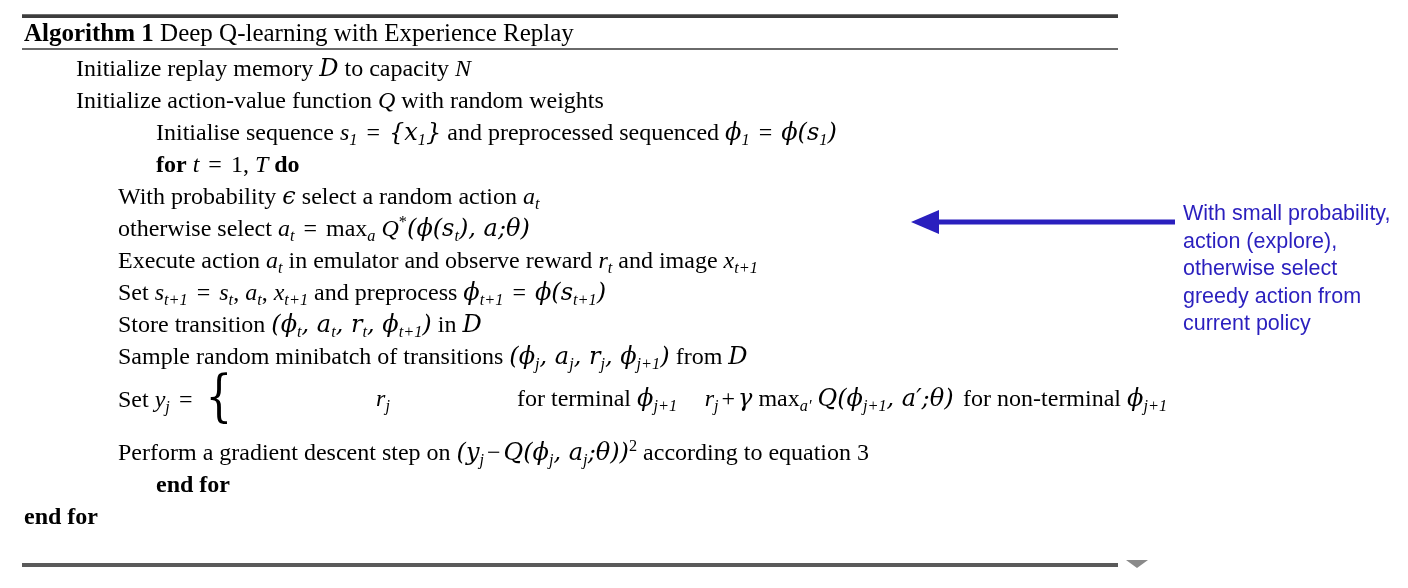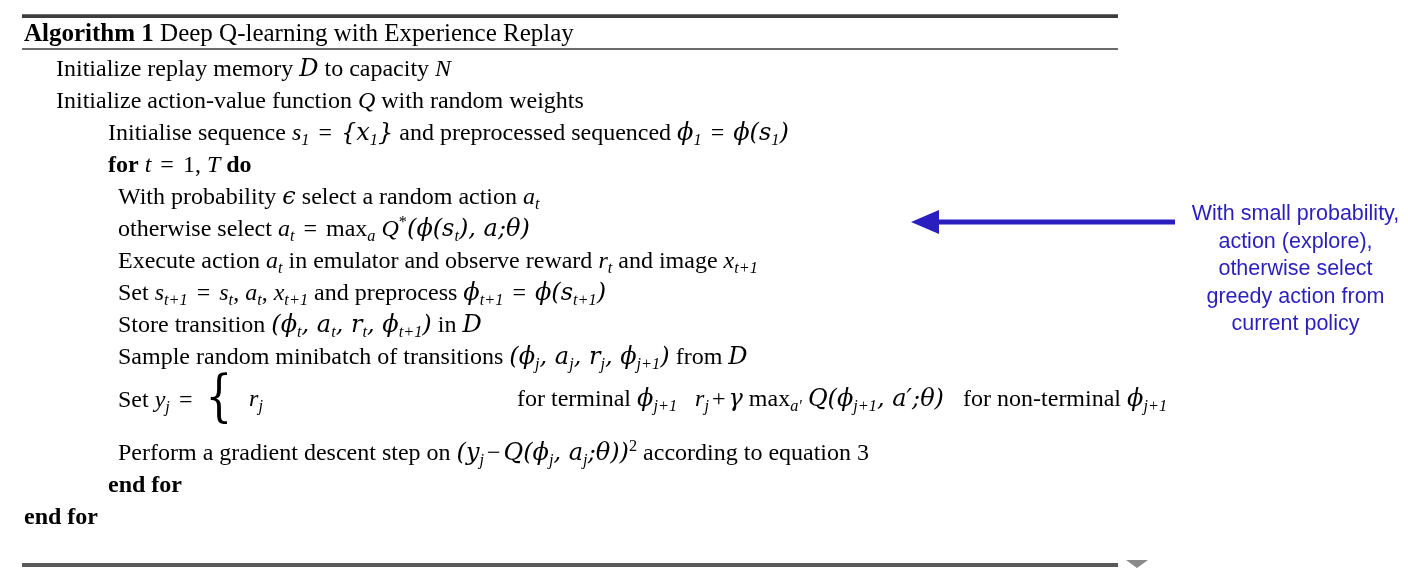--- a/index.html
+++ b/index.html
@@ -78,22 +78,22 @@
     top: 52px;
     width: 1120px;
     font-size: 24px;
     line-height: 32px;
   }
   .line {
     position: relative;
     white-space: nowrap;
     height: 32px;
   }
-  .ind1 { padding-left: 56px; }
-  .ind2 { padding-left: 108px; }
+  .ind1 { padding-left: 56px; margin-left: 20px; }
+  .ind2 { padding-left: 108px; margin-left: 48px; }
   .ind3 { padding-left: 118px; }
 
   b, .kw { font-weight: bold; }
   i, .mi {
     font-family: "Liberation Serif", "DejaVu Serif", serif;
     font-style: italic;
   }
   .mi-up { font-style: normal; margin-top: 8px; }
   .cal {
     font-style: italic;
@@ -150,35 +150,36 @@
   }
   .cases-row {
     height: 32px;
     line-height: 32px;
     white-space: nowrap;
   }
   .case-expr {
     display: inline-block;
     width: 268px;
     padding-left: 12px;
+    text-align: center;
   }
   .case-cond { display: inline-block; }
 
   
   .annotation-block {
     position: absolute;
     left: 1183px;
     top: 200px;
     width: 225px;
     font-family: "Liberation Sans", "DejaVu Sans", sans-serif;
     font-size: 21.5px;
     line-height: 27.5px;
     color: #2a1fbe;
   }
-  .annotation-block .aline { white-space: nowrap; text-align: center; }
+  .annotation-block .aline { white-space: nowrap; }
 
   .annotation-arrow {
     position: absolute;
     left: 905px;
     top: 205px;
     width: 275px;
     height: 34px;
   }
 </style>
 </head>

